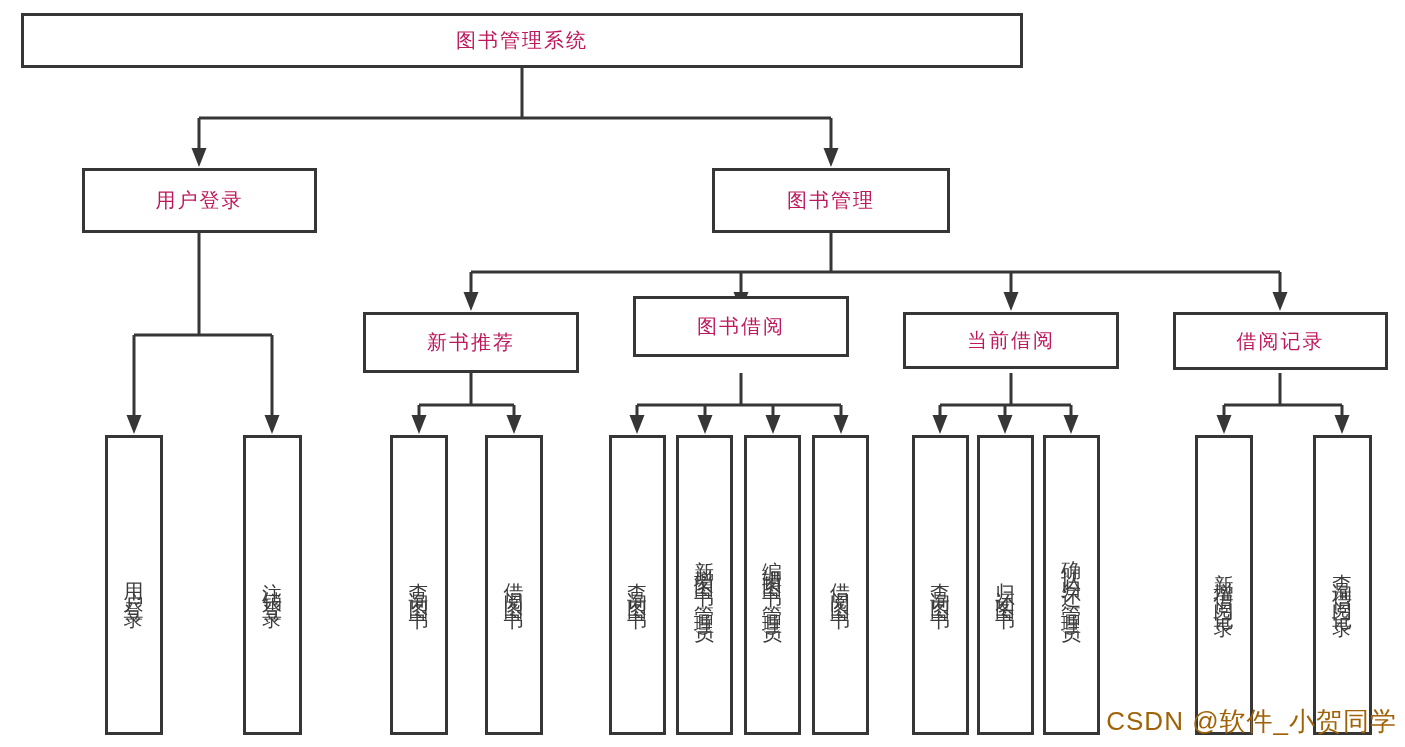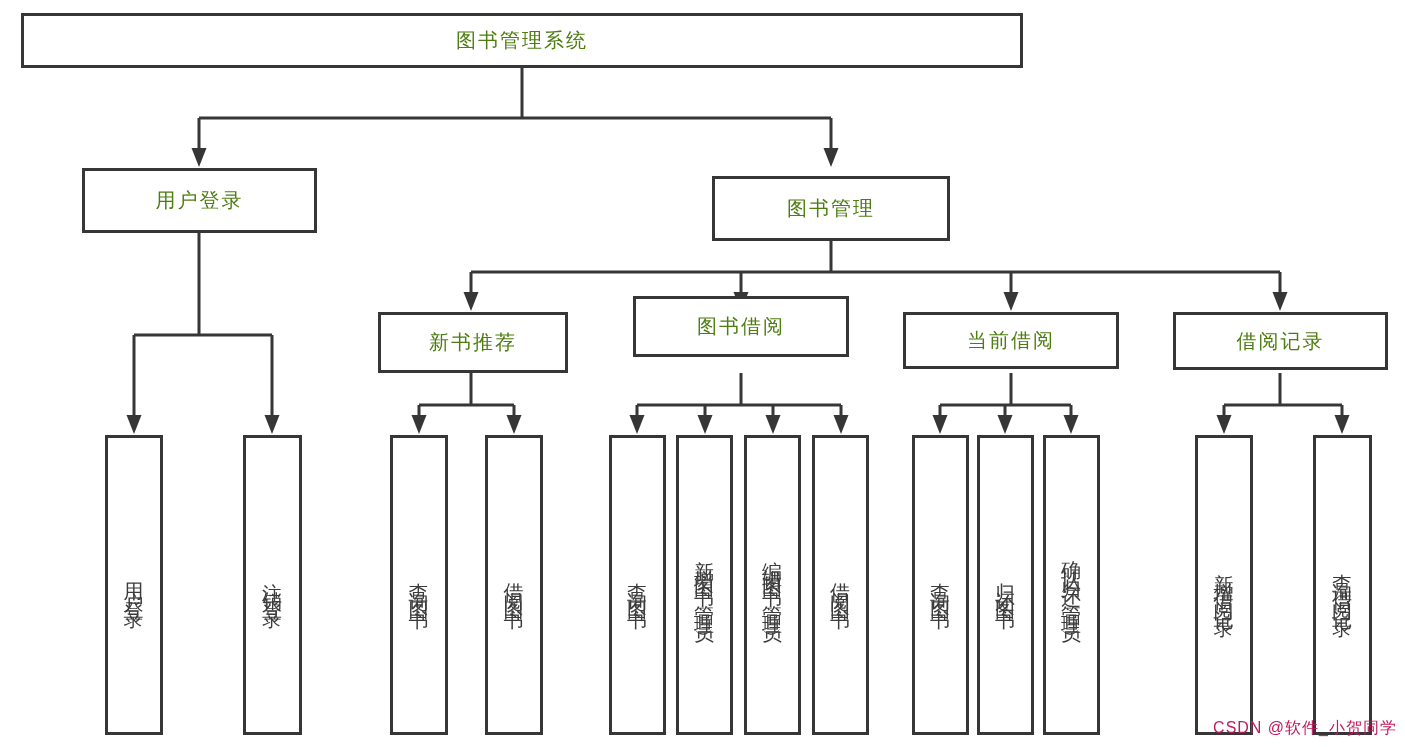--- a/index.html
+++ b/index.html
@@ -22,39 +22,39 @@
     box-sizing: border-box;
     border: 3px solid #363636;
     background: #ffffff;
     display: flex;
     align-items: center;
     justify-content: center;
     z-index: 2;
   }
   .hlabel {
     font-size: 20px;
-    color: #4d7c0f;
+    color: #be185d;
     letter-spacing: 2px;
     white-space: nowrap;
   }
   .vlabel {
     writing-mode: vertical-lr;
     text-orientation: mixed;
     font-size: 20px;
     color: #3b3b3b;
     letter-spacing: 9px;
     line-height: 1;
     white-space: nowrap;
   }
   .watermark {
     position: absolute;
     right: 8px;
     bottom: 8px;
-    font-size: 16px;
-    color: #be185d;
+    font-size: 26px;
+    color: #a16207;
     letter-spacing: 1px;
     z-index: 3;
     white-space: nowrap;
   }
 </style>
 </head>
 <body>
 
 <div class="stage">
 
@@ -98,25 +98,25 @@
     </g>
   </svg>
 
   <div class="node" style="left:21px;top:13px;width:1002px;height:55px">
     <span class="hlabel">图书管理系统</span>
   </div>
 
   <div class="node" style="left:82px;top:168px;width:235px;height:65px">
     <span class="hlabel">用户登录</span>
   </div>
-  <div class="node" style="left:712px;top:176px;width:238px;height:65px">
+  <div class="node" style="left:712px;top:168px;width:238px;height:65px">
     <span class="hlabel">图书管理</span>
   </div>
 
-  <div class="node" style="left:378px;top:312px;width:190px;height:61px">
+  <div class="node" style="left:363px;top:312px;width:216px;height:61px">
     <span class="hlabel">新书推荐</span>
   </div>
   <div class="node" style="left:633px;top:296px;width:216px;height:61px">
     <span class="hlabel">图书借阅</span>
   </div>
   <div class="node" style="left:903px;top:312px;width:216px;height:57px">
     <span class="hlabel">当前借阅</span>
   </div>
   <div class="node" style="left:1173px;top:312px;width:215px;height:58px">
     <span class="hlabel">借阅记录</span>

